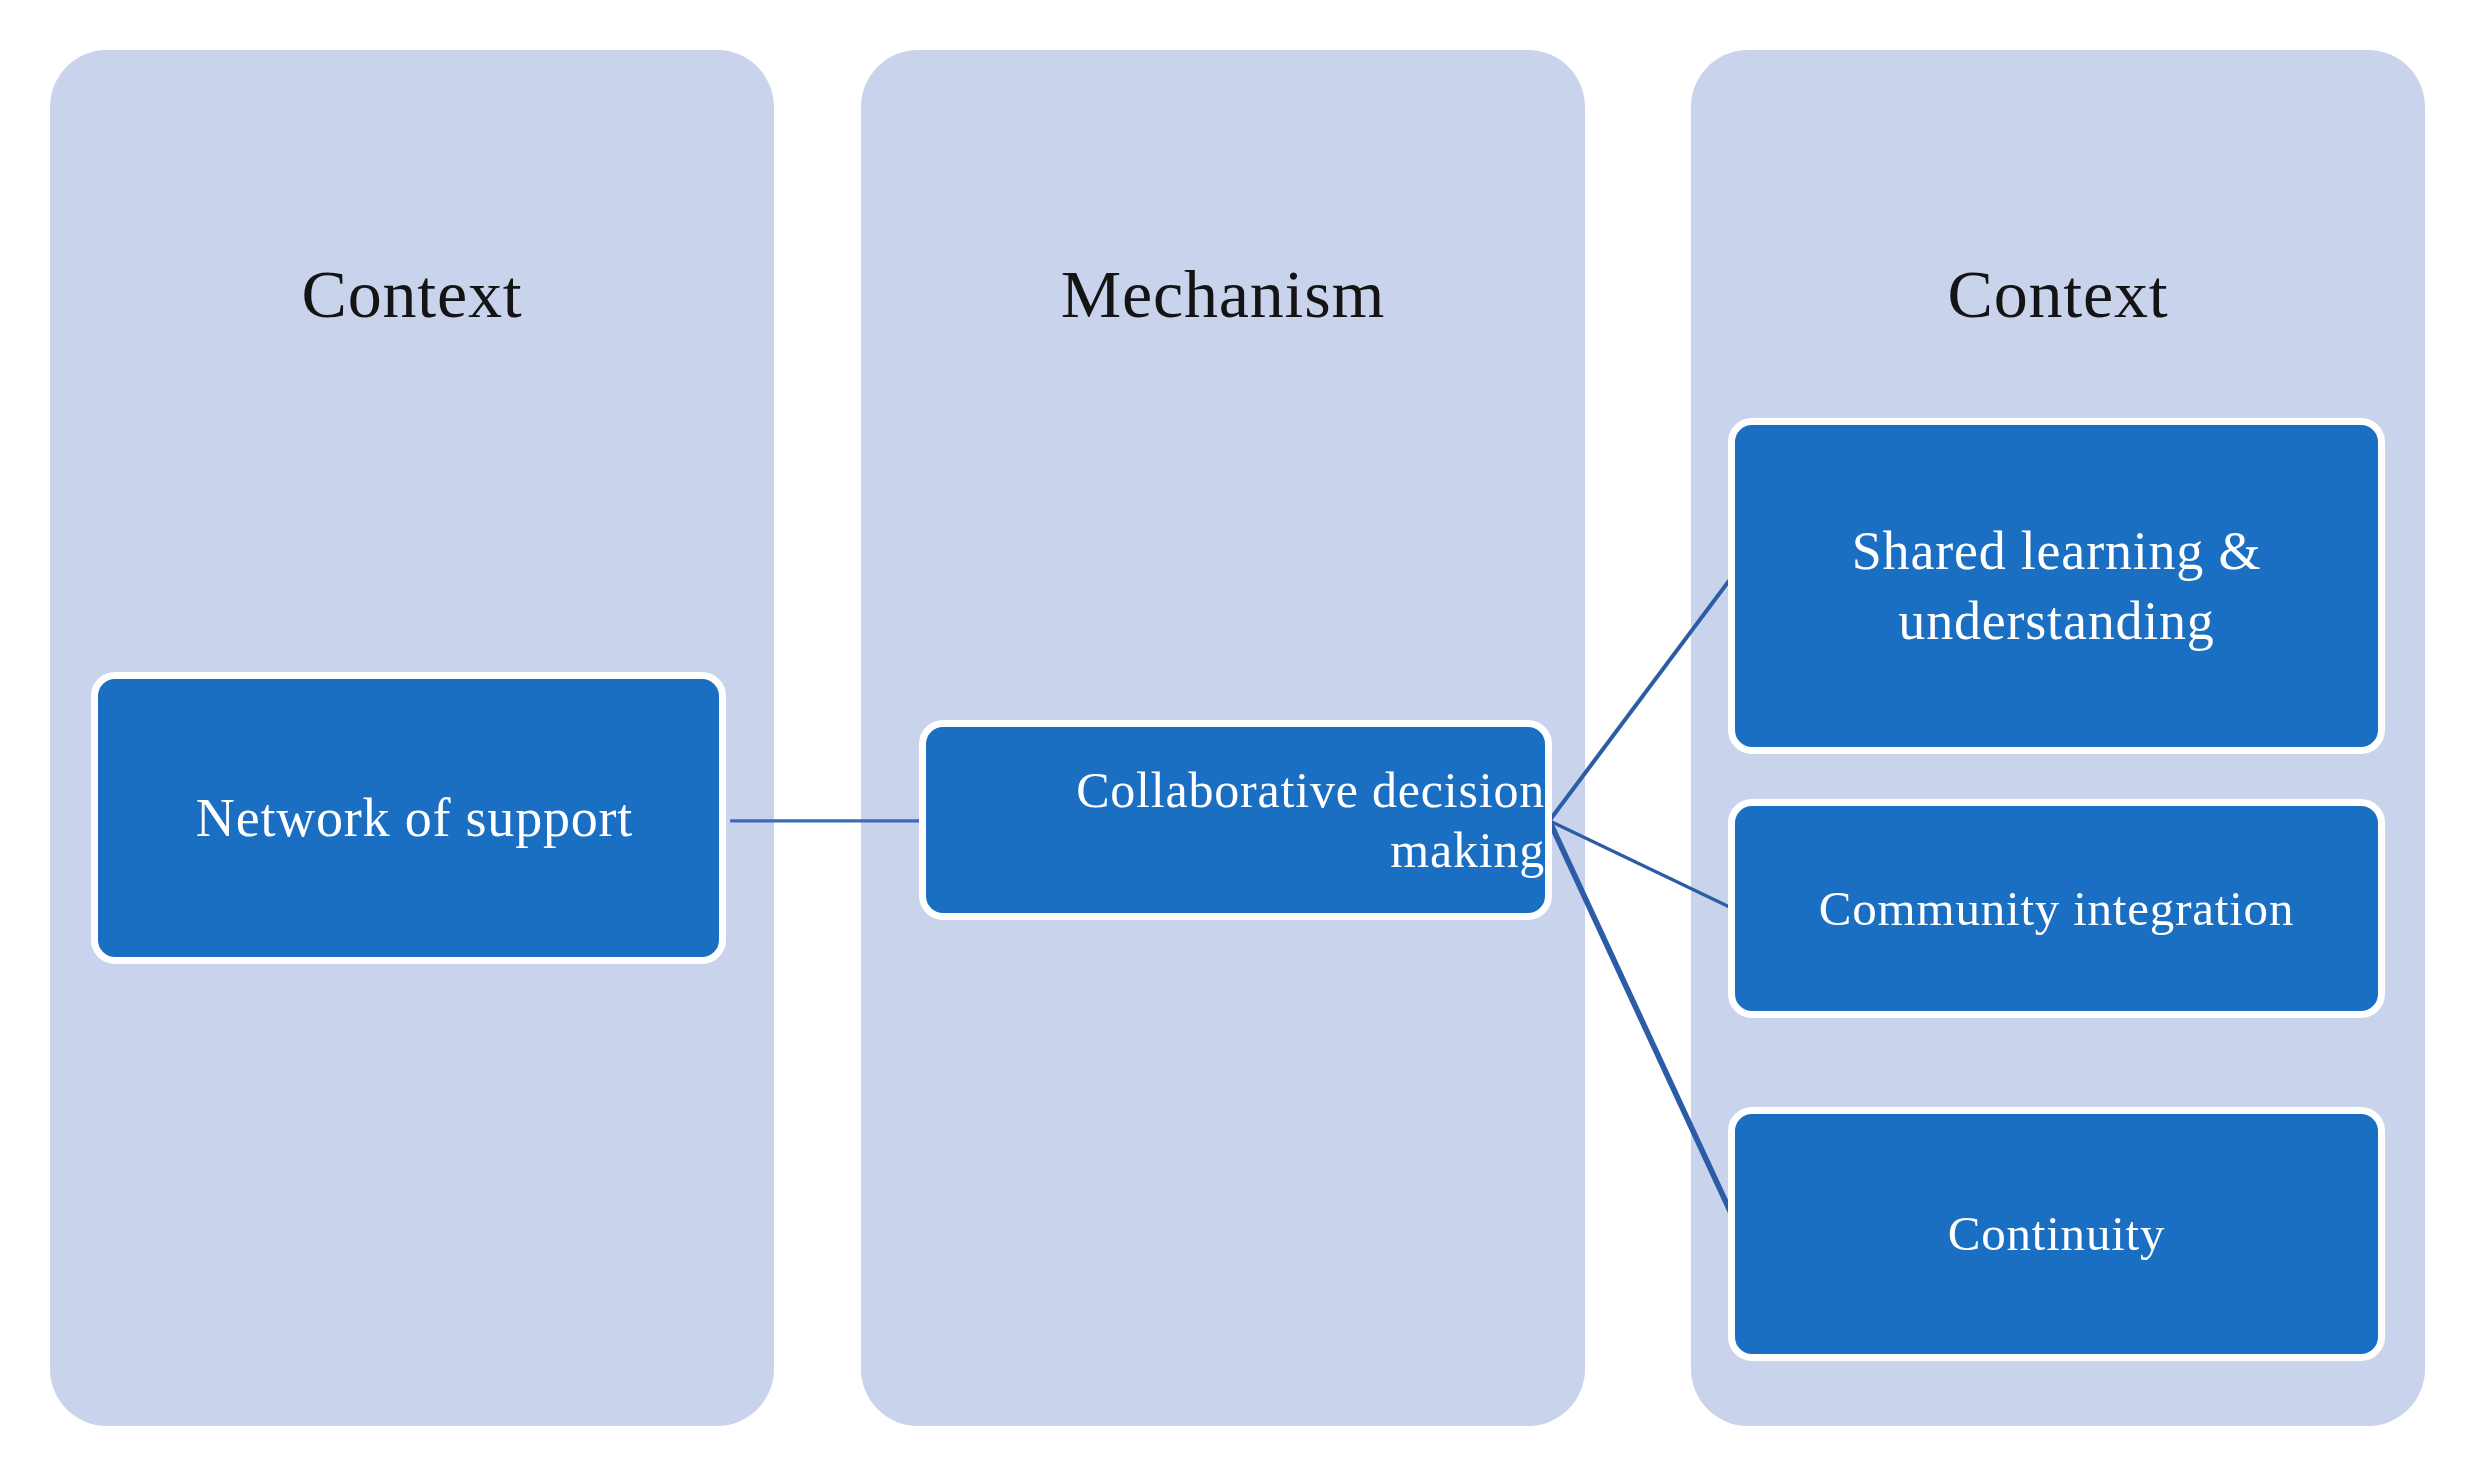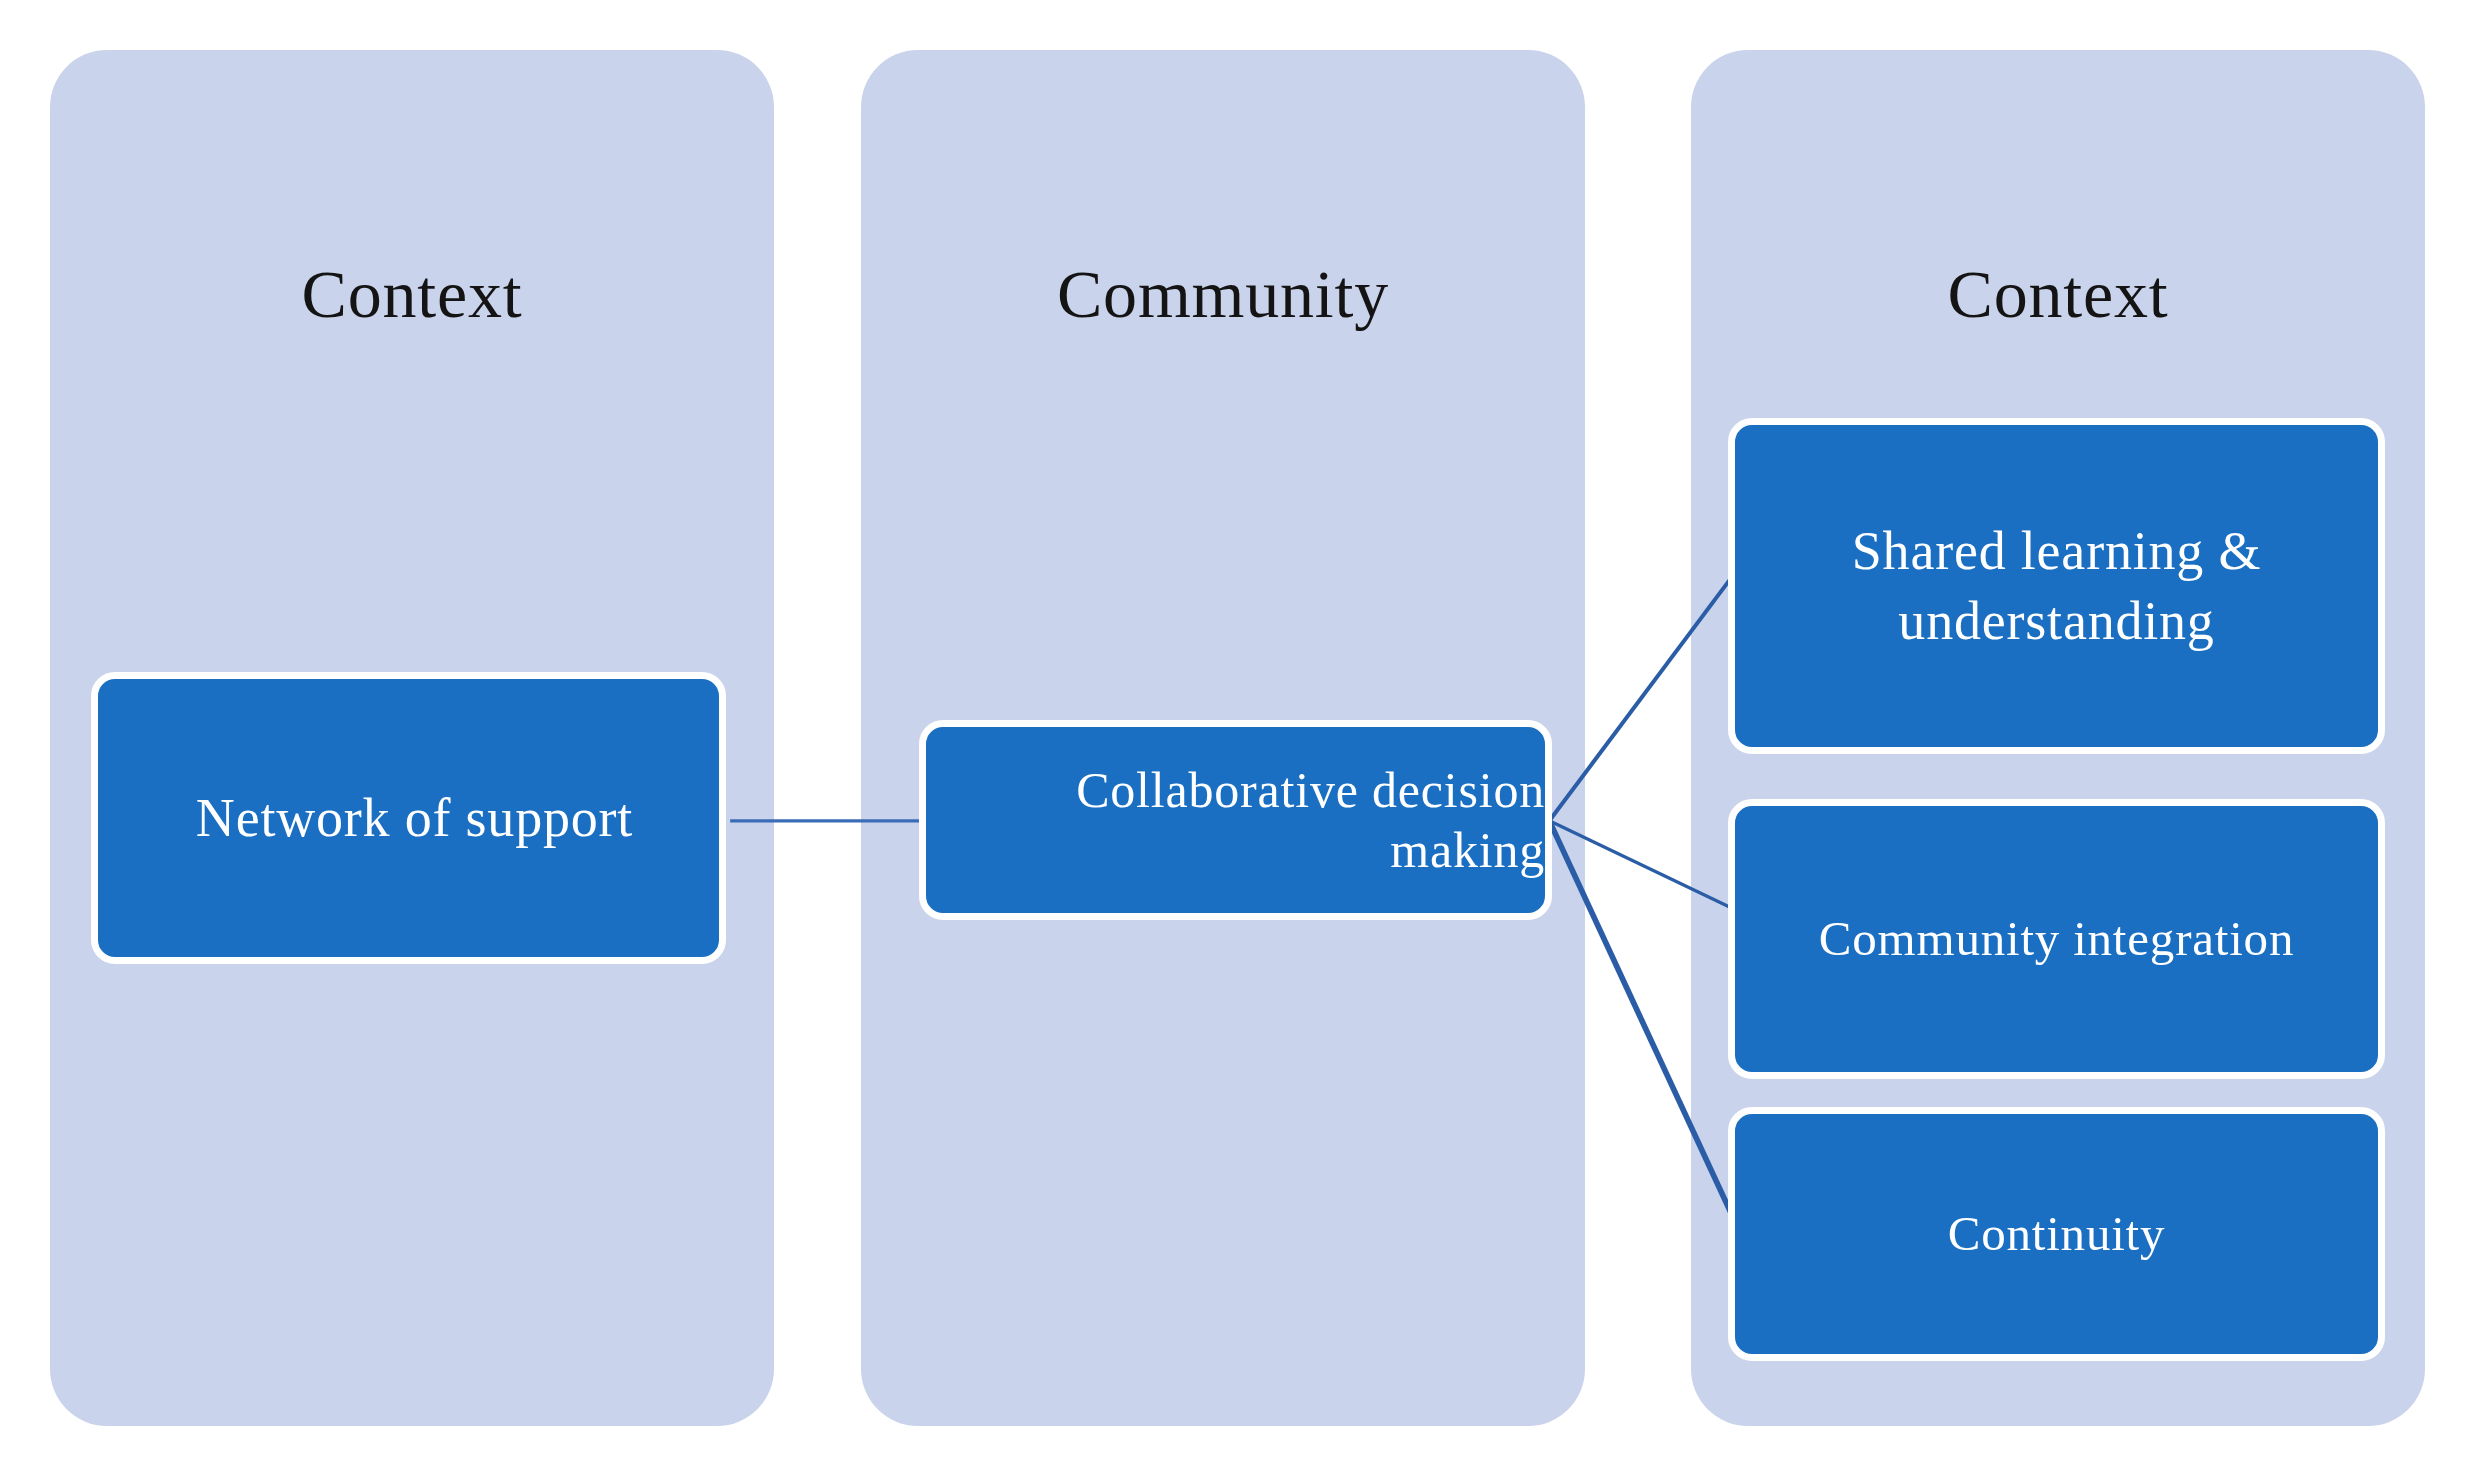--- a/index.html
+++ b/index.html
@@ -53,34 +53,34 @@
     align-items:center;
     justify-content:center;
     text-align:center;
     color:var(--node-text);
   }
   .node span{display:block;width:100%;line-height:1.3;letter-spacing:0.8px;}
   .node-network{left:91px;top:672px;width:635px;height:292px;font-size:54px;padding-left:12px;}
   .node-collaborative{left:919px;top:720px;width:633px;height:200px;font-size:50px;text-align:right;}
   .node-collaborative span{line-height:1.2;}
   .node-shared{left:1728px;top:418px;width:657px;height:336px;font-size:54px;}
-  .node-community{left:1728px;top:799px;width:657px;height:280px;font-size:49px;}
+  .node-community{left:1728px;top:799px;width:657px;height:219px;font-size:49px;}
   .node-continuity{left:1728px;top:1107px;width:657px;height:254px;font-size:49px;}
 </style>
 </head>
 <body>
 
 <div class="canvas">
 
   <section class="column col-context">
     <h2 class="col-title">Context</h2>
   </section>
 
   <section class="column col-mechanism">
-    <h2 class="col-title">Community</h2>
+    <h2 class="col-title">Mechanism</h2>
   </section>
 
   <section class="column col-outcome">
     <h2 class="col-title">Context</h2>
   </section>
 
   <svg class="connectors" viewBox="0 0 3051 1821" xmlns="http://www.w3.org/2000/svg">
     <line x1="900" y1="1012" x2="1140" y2="1012" stroke-width="4" stroke="#3A6CB8"></line>
     <line x1="1910" y1="1012" x2="2136" y2="710" stroke-width="5" stroke="#2B5DA7"></line>
     <line x1="1910" y1="1012" x2="2136" y2="1120" stroke-width="4" stroke="#2B5DA7"></line>

